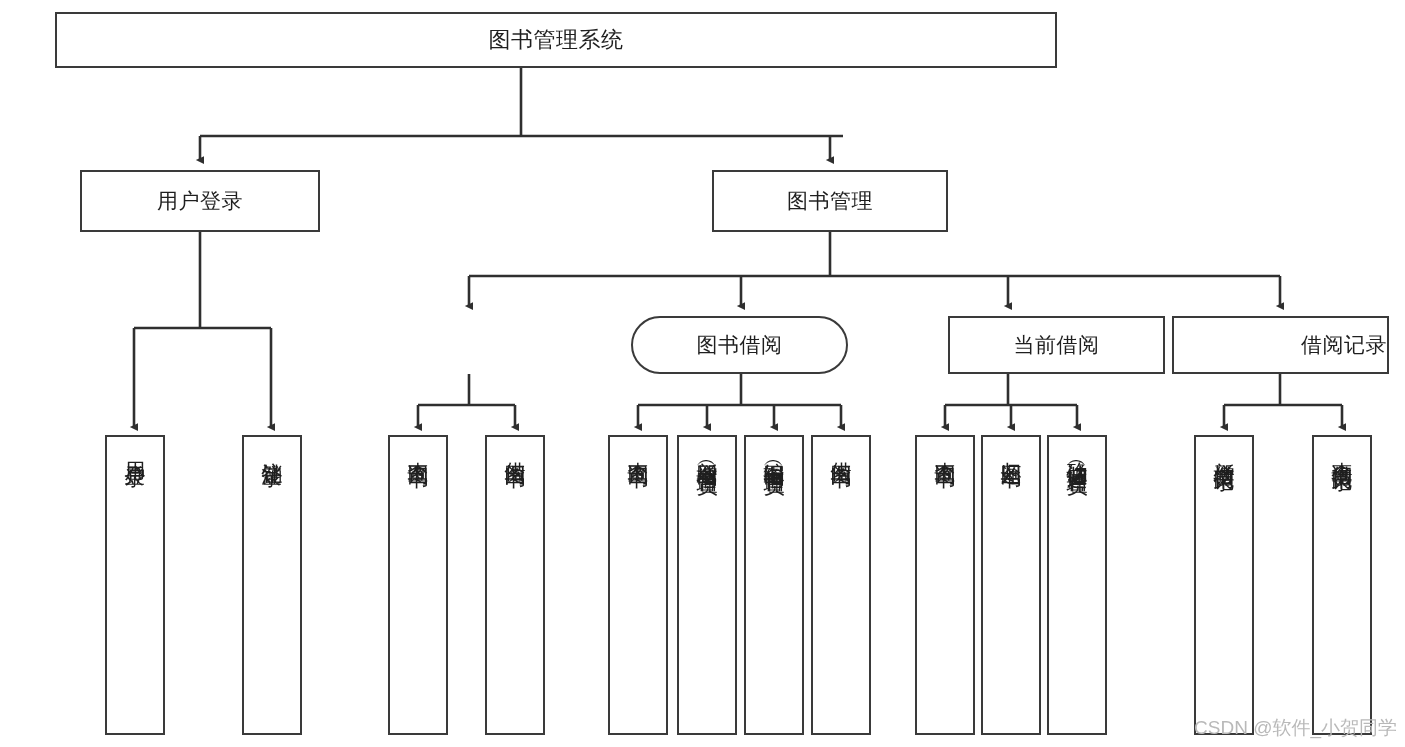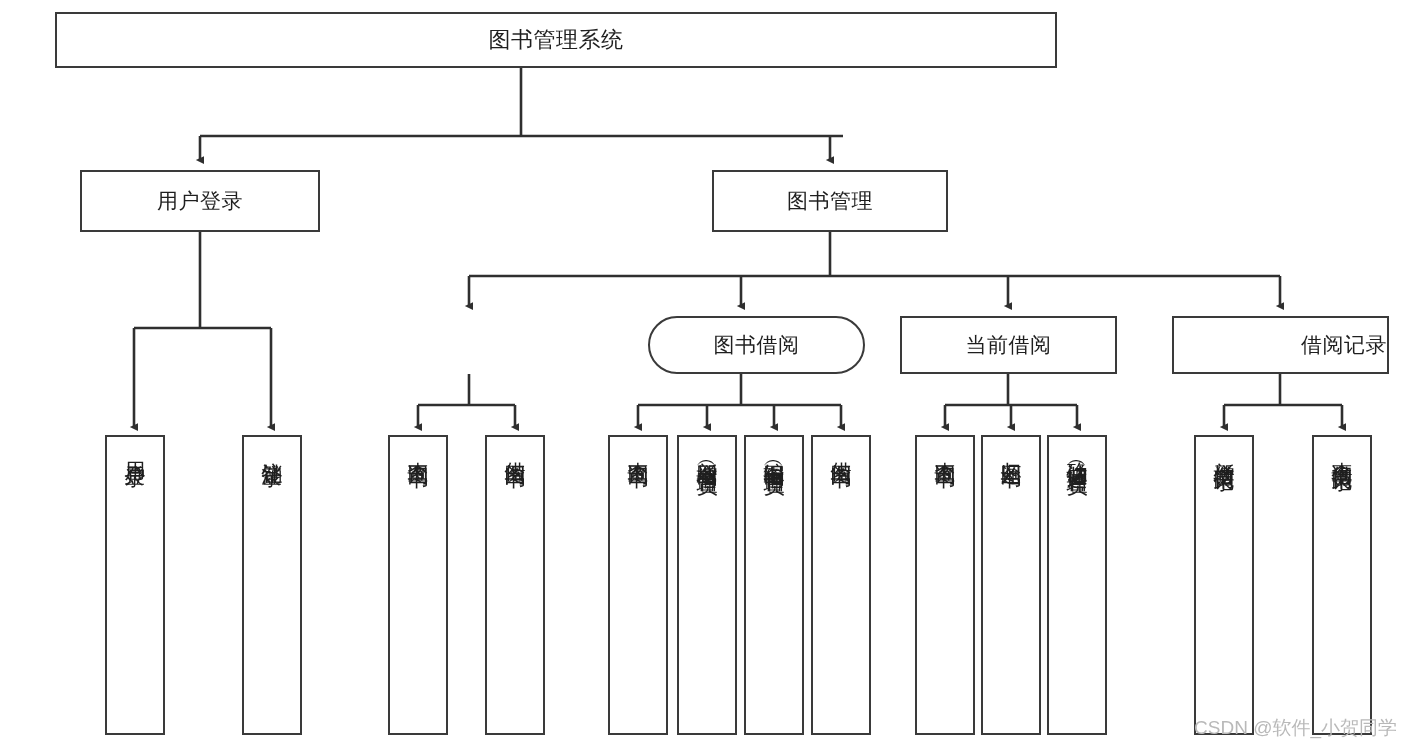--- a/index.html
+++ b/index.html
@@ -128,24 +128,24 @@
     <span class="label">图书管理系统</span>
   </div>
 
   <div class="node" style="left:80px; top:170px; width:240px; height:62px;">
     <span class="label">用户登录</span>
   </div>
   <div class="node" style="left:712px; top:170px; width:236px; height:62px;font-family:Liberation Serif, serif;">
     <span class="label">图书管理</span>
   </div>
 
-  <div class="node" style="left:648px; top:316px; width:217px; height:58px;border-radius:29px;">
+  <div class="node" style="left:631px; top:316px; width:217px; height:58px;border-radius:29px;">
     <span class="label">图书借阅</span>
   </div>
-  <div class="node" style="left:900px; top:316px; width:217px; height:58px;">
+  <div class="node" style="left:948px; top:316px; width:217px; height:58px;">
     <span class="label">当前借阅</span>
   </div>
   <div class="node" style="left:1172px; top:316px; width:217px; height:58px;justify-content:flex-end;">
     <span class="label">借阅记录</span>
   </div>
 
   <div class="node leaf" style="left:105px; top:435px; width:60px; height:300px;">
     <span class="label">用户登录</span>
   </div>
   <div class="node leaf" style="left:242px; top:435px; width:60px; height:300px;">

